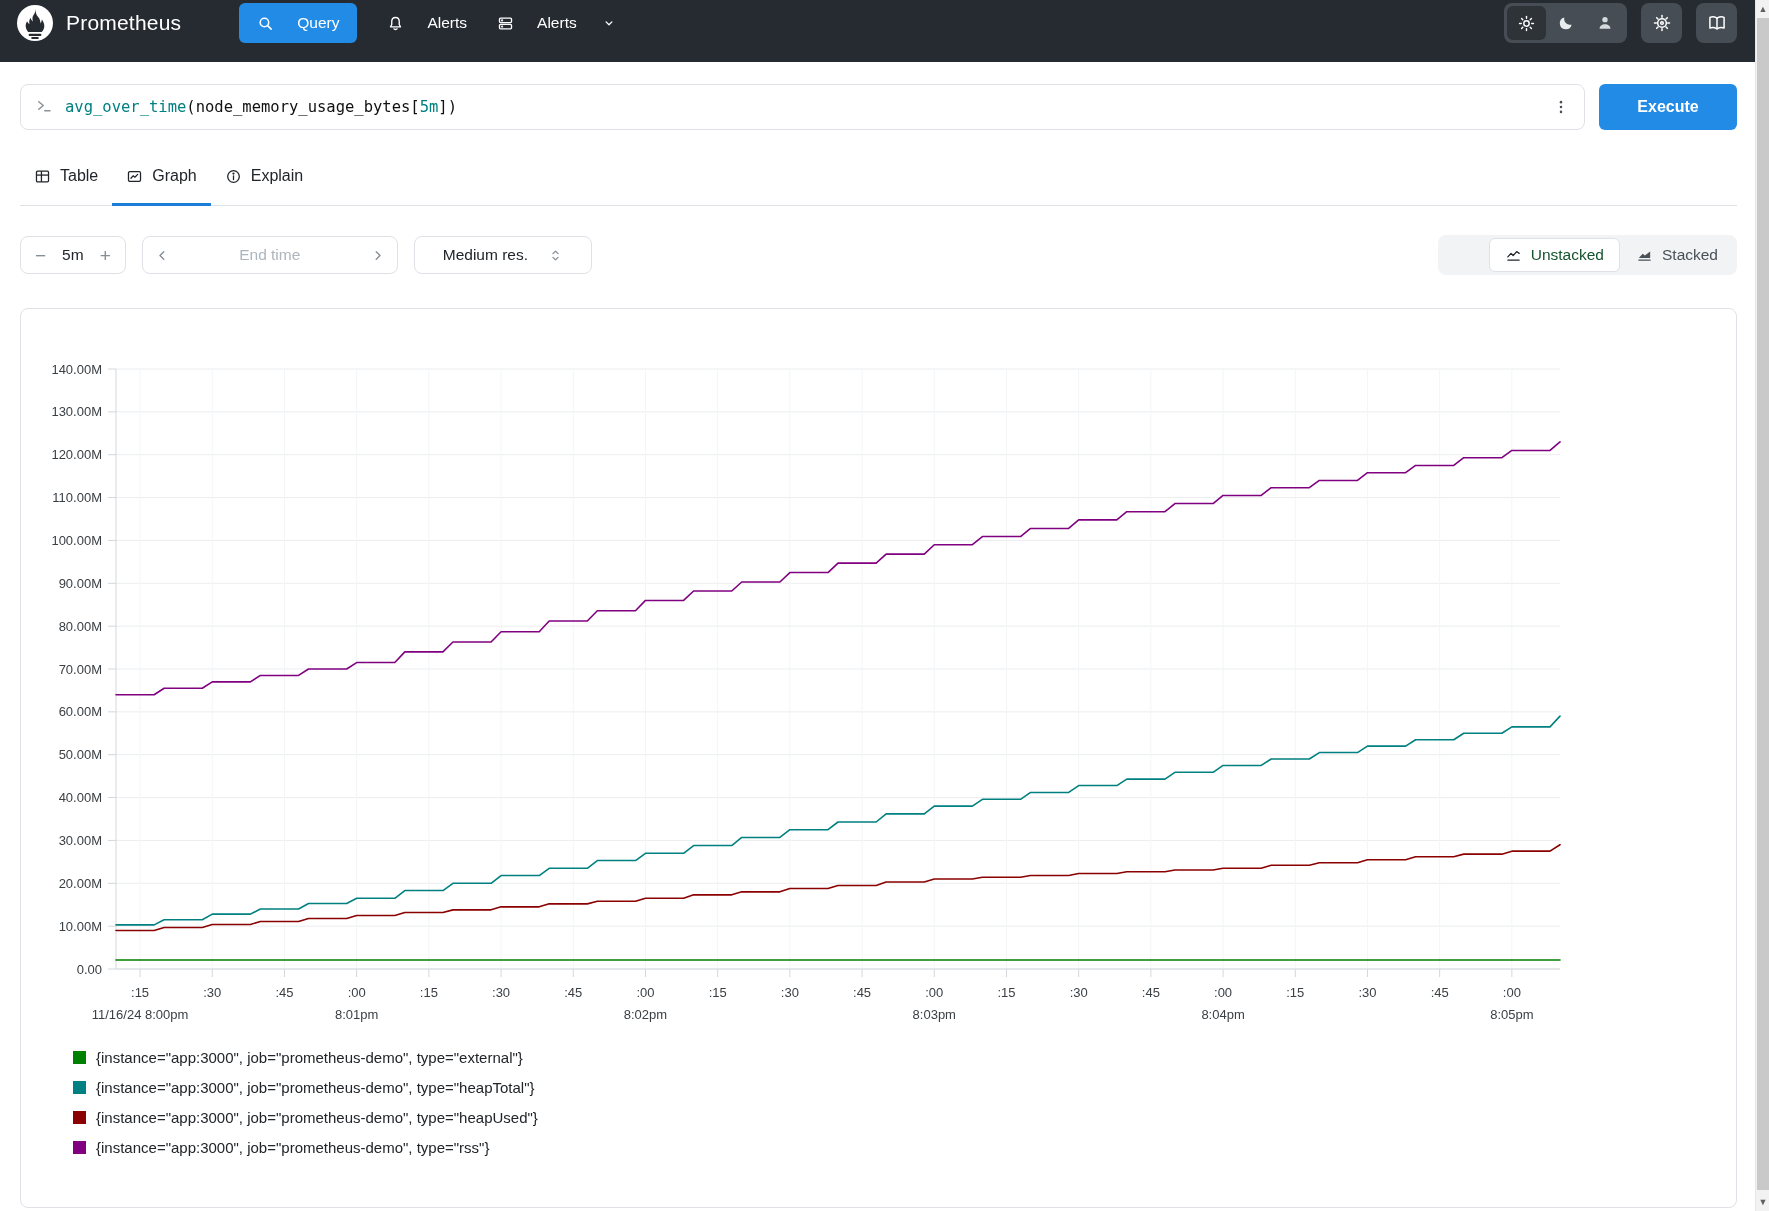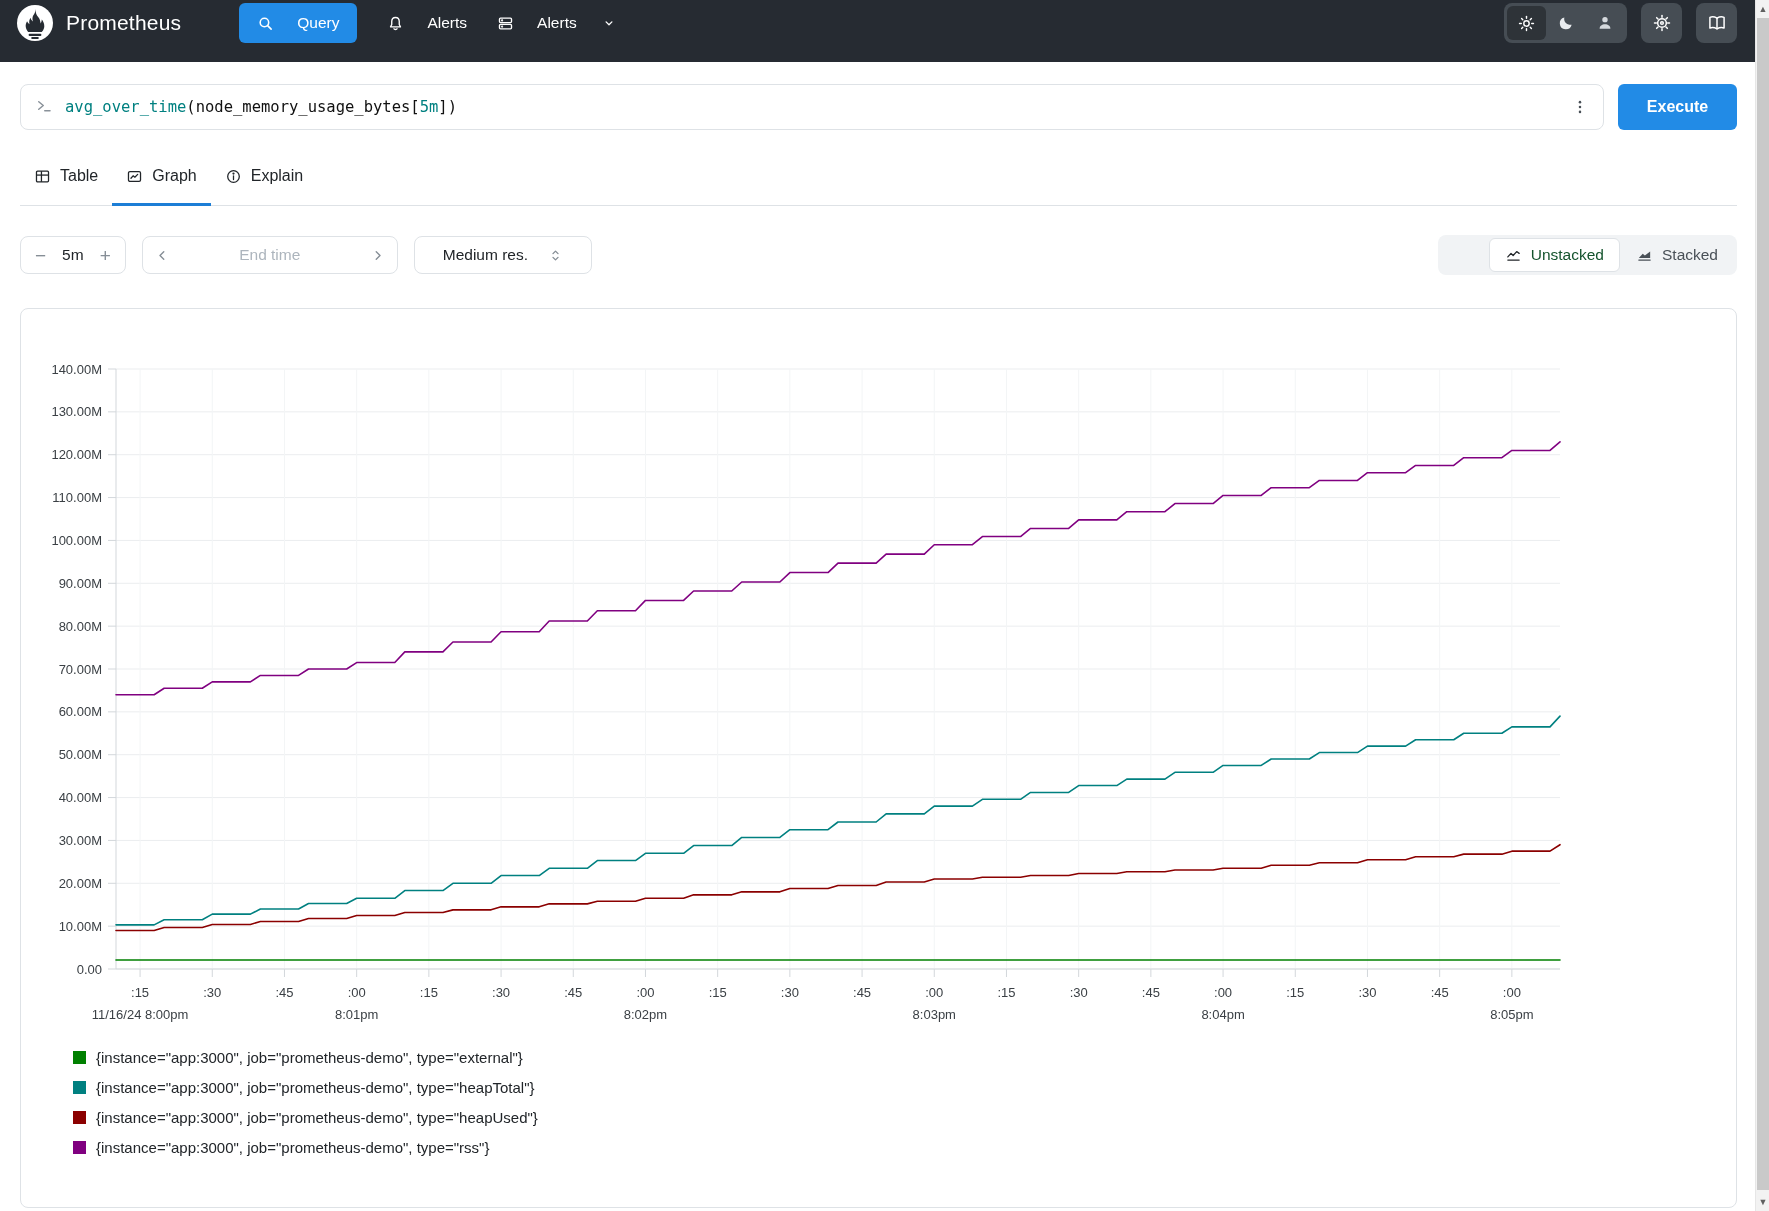--- a/index.html
+++ b/index.html
@@ -27,21 +27,21 @@
   .main { margin:0 32px 0 20px; }
   .query-row { margin-top:22px; display:flex; gap:14px; }
   .query-input { flex:1; height:46px; border:1px solid #dee2e6; border-radius:8px;
     display:flex; align-items:center; padding:0 14px; gap:12px; background:#fff; }
   .prompt { color:#8a929a; flex:0 0 auto; display:flex; align-items:center; }
   .expr { font-family:"DejaVu Sans Mono","Liberation Mono",monospace; font-size:15.5px;
     flex:1; white-space:pre; }
   .tok-function, .tok-duration { color:#008080;margin-top:35px; }
   .tok-metric, .tok-punct { color:#111; }
   .kebab { color:#495057; flex:0 0 auto; cursor:pointer; display:flex; }
-  .execute-btn { width:119px; height:46px; background:#228be6; color:#fff; border:none;
+  .execute-btn { width:138px; height:46px; background:#228be6; color:#fff; border:none;
     border-radius:6px; font-size:16px; font-weight:700; font-family:inherit; cursor:pointer; }
 
   
   .tabs { margin-top:20px; display:flex; gap:0; border-bottom:1px solid #dee2e6; }
   .tab { display:flex; align-items:center; gap:9px; padding:17px 14px 18px; font-size:16px;
     color:#212529; cursor:pointer; border-bottom:3px solid transparent; margin-bottom:-1px; }
   .tab.active { border-bottom-color:#1c7ed6; }
 
   
   .controls { margin-top:29px; display:flex; align-items:center; gap:16px; }

